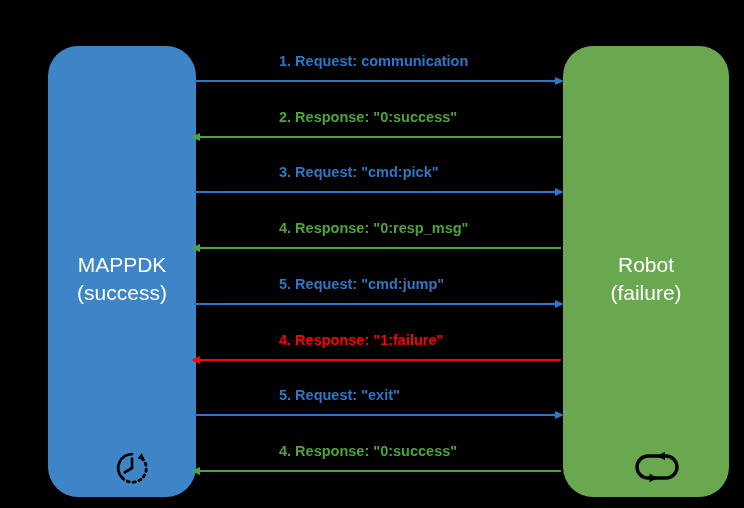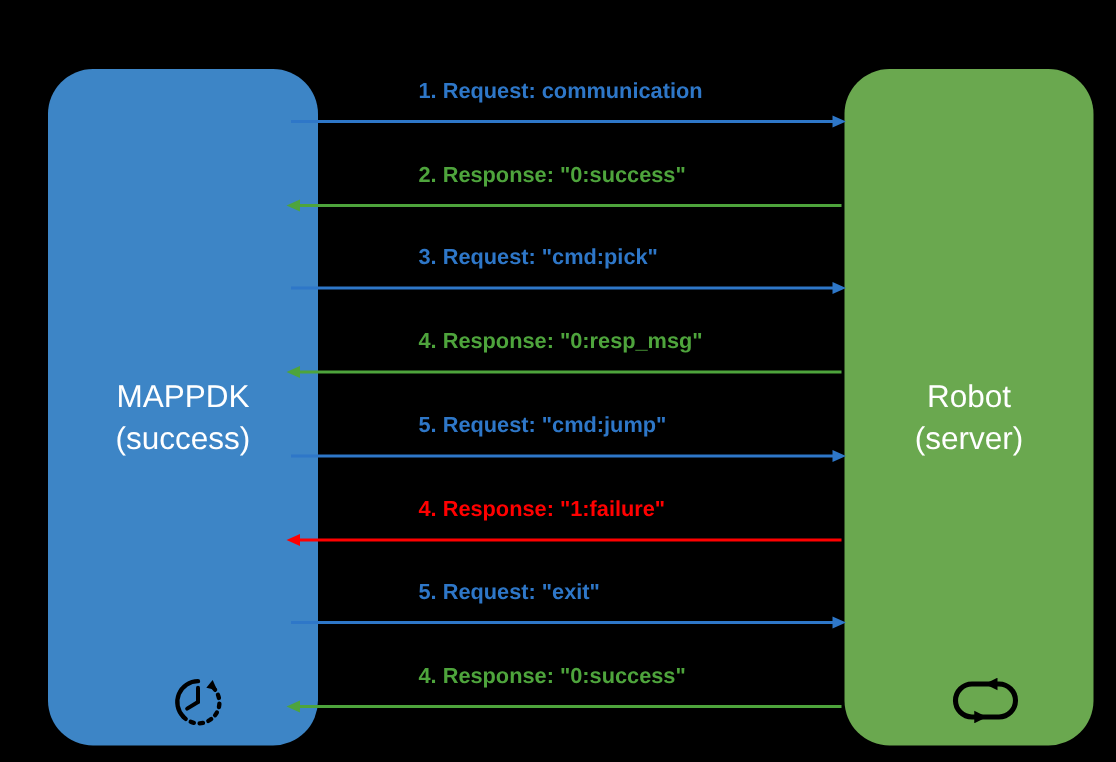--- a/index.html
+++ b/index.html
@@ -12,21 +12,21 @@
   }
   .actor{
     position:absolute;
     top:46px;
     height:451px;
     border-radius:30px;
     display:flex;
     align-items:center;
     justify-content:center;
   }
-  .actor.client{left:32px;width:180px;}
+  .actor.client{left:48px;width:148px;}
   .actor.server{left:563px;width:166px;}
   .actor-title{
     text-align:center;
     color:#fff;
     font-size:21px;
     line-height:28px;
     margin-top:14px;
   }
   .actor-icon{
     position:absolute;
@@ -92,21 +92,21 @@
 
       <line x1="18" y1="18" x2="18" y2="9.5" stroke="#000" stroke-width="2.4" stroke-linecap="round"></line>
 
       <line x1="18" y1="18" x2="11.5" y2="22" stroke="#000" stroke-width="2.4" stroke-linecap="round"></line>
     </svg>
   </div>
 
   <div class="actor server" id="server-box" style="background: rgb(106, 168, 79);">
     <div class="actor-title" style="color: rgb(255, 255, 255);">
       <div>Robot</div>
-      <div>(server)</div>
+      <div>(failure)</div>
     </div>
     <svg class="actor-icon" width="48" height="30" viewBox="0 0 48 30">
 
       <path d="M 15 4 H 33 A 11 11 0 0 1 33 26 H 15 A 11 11 0 0 1 15 4 Z" fill="none" stroke="#000" stroke-width="3.4"></path>
 
       <polygon points="23.5,4 32,-0.2 32,8.2" fill="#000"></polygon>
 
       <polygon points="25,26 16.5,21.8 16.5,30.2" fill="#000"></polygon>
     </svg>
   </div>

